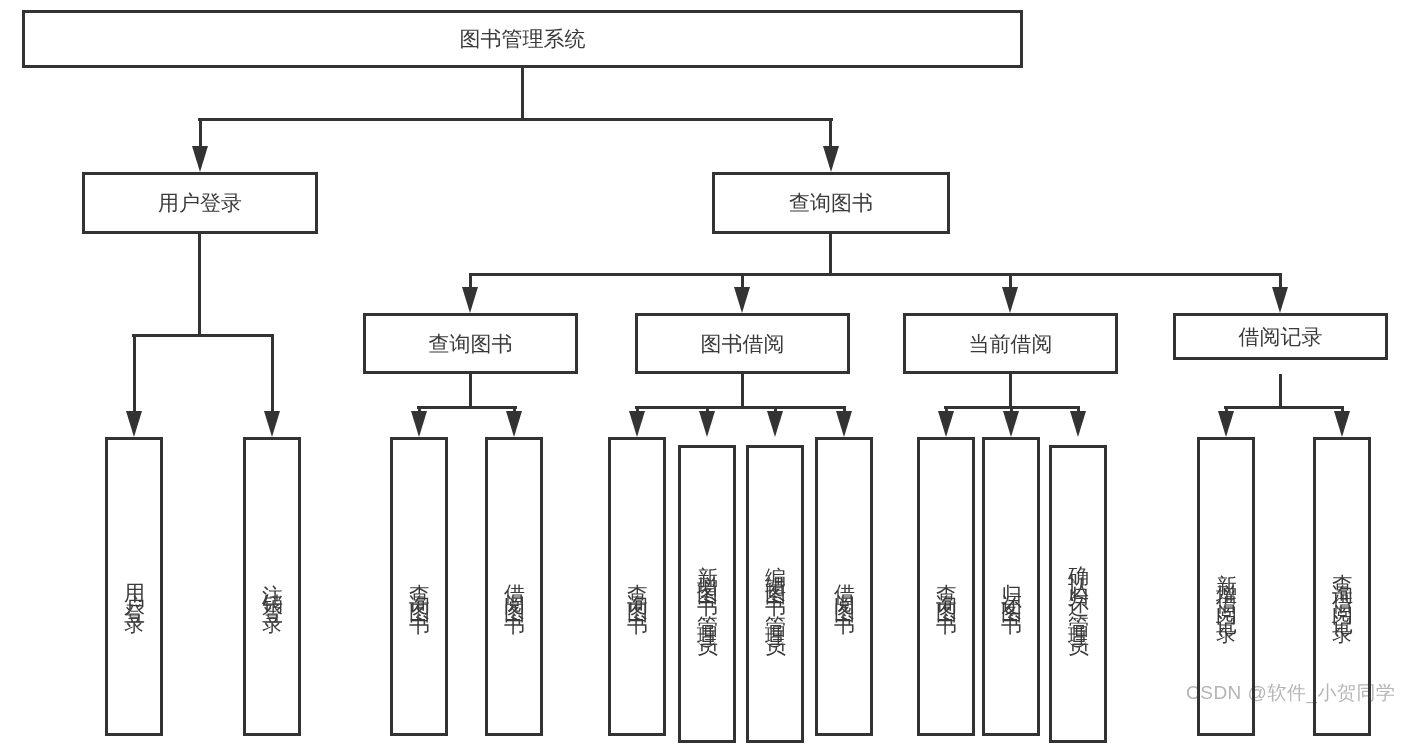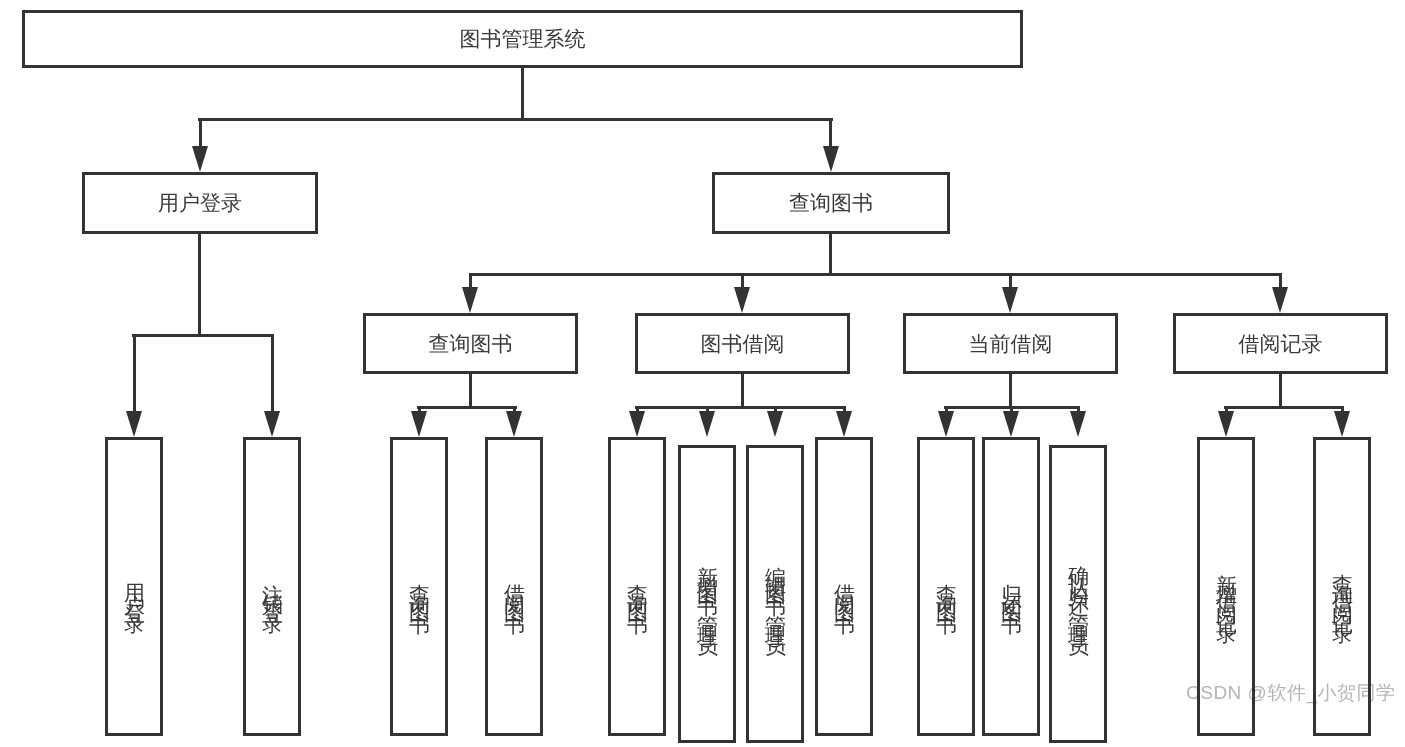--- a/index.html
+++ b/index.html
@@ -102,21 +102,21 @@
 
   <div class="node" style="left:363px; top:313px; width:215px; height:61px;">
     <span>查询图书</span>
   </div>
   <div class="node" style="left:903px; top:313px; width:215px; height:61px;">
     <span>当前借阅</span>
   </div>
   <div class="node" style="left:635px; top:313px; width:215px; height:61px;">
     <span>图书借阅</span>
   </div>
-  <div class="node" style="left:1173px; top:313px; width:215px; height:61px;">
+  <div class="node" style="left:1173px; top:313px; width:215px; height:47px;">
     <span>借阅记录</span>
   </div>
 
   <div class="vline" style="left:469px; top:374px; height:34px;"></div>
   <div class="hline" style="left:417px; top:406px; width:100px;"></div>
   <div class="vline" style="left:418px; top:406px; height:7px;"></div>
   <div class="tri" style="left:411px; top:411px;"></div>
   <div class="vline" style="left:513px; top:406px; height:7px;"></div>
   <div class="tri" style="left:506px; top:411px;"></div>
 

